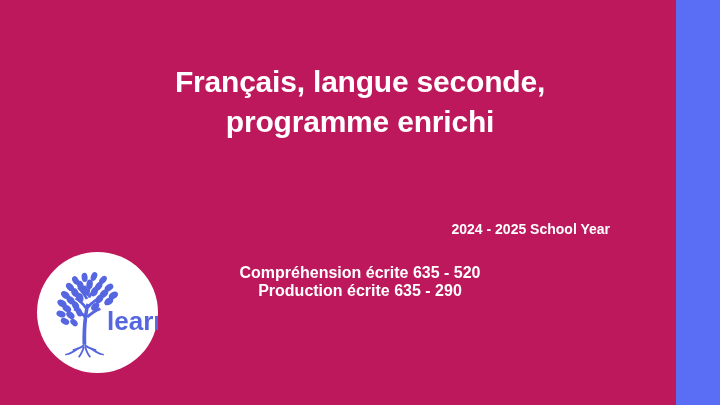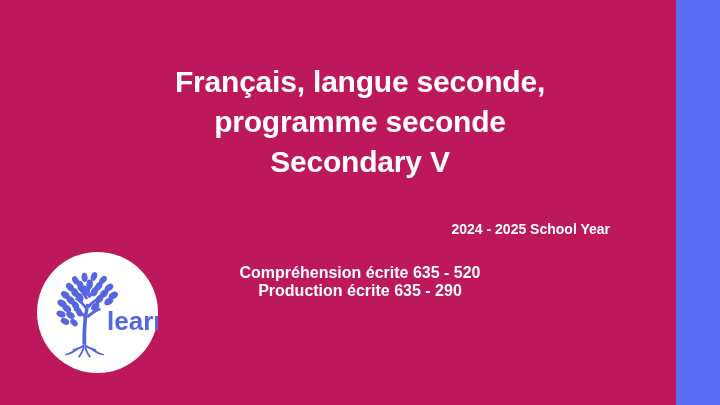--- a/index.html
+++ b/index.html
@@ -95,22 +95,21 @@
 </style>
 </head>
 <body>
 
 <div id="slide">
 
   <div id="text-block">
 
     <div id="title">
       <span class="tline">Français, langue seconde,</span>
-      <span class="tline">programme seconde</span>
-      <span class="tline">Secondary V</span>
+      <span class="tline">programme enrichi</span>
     </div>
 
     <div id="school-year">2024 - 2025 School Year</div>
 
     <div id="competencies">
       <span class="cline">Compréhension écrite 635 - 520</span>
       <span class="cline">Production écrite 635 - 290</span>
     </div>
 
   </div>

